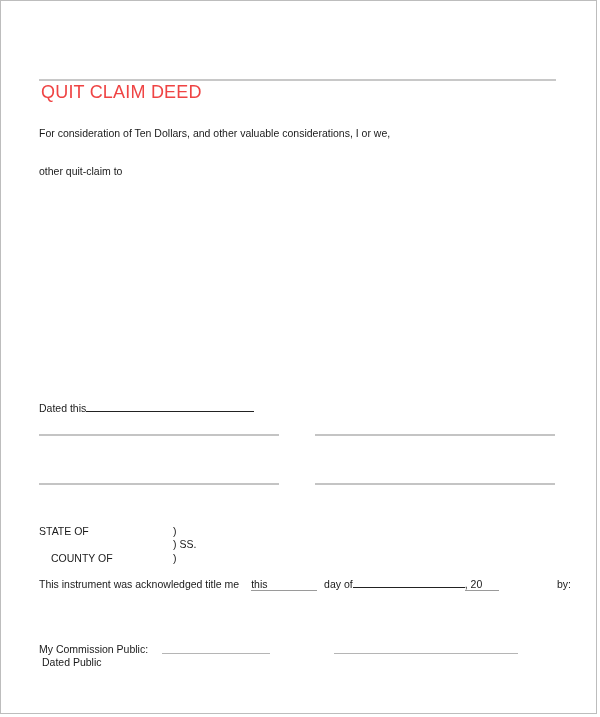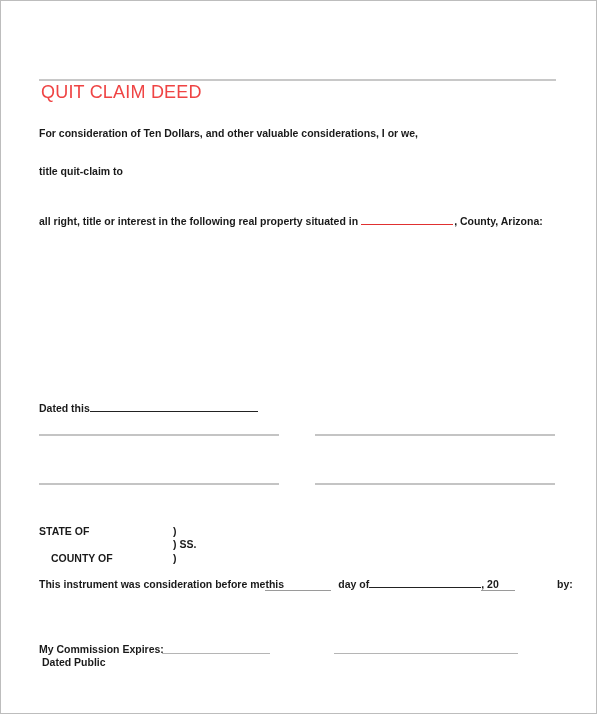--- a/index.html
+++ b/index.html
@@ -37,21 +37,20 @@
       top: 81px;
       text-align: left;
       font-size: 18px;
       letter-spacing: 0.2px;
       color: #ef4444;
       padding-left: 40px;
     }
     .text {
       font-size: 10.5px;
       color: #1a1a1a;
-      font-weight: bold;
     }
     .blank-red {
       display: inline-block;
       width: 92px;
       border-bottom: 1.3px solid #e03030;
       height: 9px;
       vertical-align: baseline;
       margin: 0 1px 0 3px;
     }
     .blank-dark {
@@ -80,45 +79,42 @@
 <body>
 
 <div class="page">
 
   <div class="rule" style="left:38px; top:78px; width:517px;"></div>
 
   <div class="abs title">QUIT CLAIM DEED</div>
 
   <div class="abs text" style="left:38px; top:126px;">For consideration of Ten Dollars, and other valuable considerations, I or we,</div>
 
-  <div class="abs text" style="left:38px; top:164px;">title quit-claim to</div>
+  <div class="abs text" style="left:38px; top:164px;">other quit-claim to</div>
 
-  <div class="abs text" style="left:38px; top:214px;">
-    <span>all right, title or interest in the following real property situated in</span><span class="blank-red"></span><span>, County, Arizona:</span>
-  </div>
 
   <div class="abs text" style="left:38px; top:401px;">
     <span>Dated this</span><span class="blank-dark" style="width:168px;"></span>
   </div>
 
   <div class="sig-line" style="left:38px; top:433px; width:240px;"></div>
   <div class="sig-line" style="left:314px; top:433px; width:240px;"></div>
   <div class="sig-line" style="left:38px; top:482px; width:240px;"></div>
   <div class="sig-line" style="left:314px; top:482px; width:240px;"></div>
 
   <div class="abs text" style="left:38px; top:524px;text-align:center;">STATE OF</div>
   <div class="abs text" style="left:50px; top:551px;">COUNTY OF</div>
   <div class="abs text" style="left:172px; top:524px;">)</div>
   <div class="abs text" style="left:172px; top:537px;">) SS.</div>
   <div class="abs text" style="left:172px; top:551px;">)</div>
 
   <div class="abs text" style="left:38px; top:577px;">
-    <span>This instrument was consideration before me</span><span class="blank-gray-text" style="width:66px; margin-left:0;"><span>this</span></span>
+    <span>This instrument was acknowledged title me</span><span class="blank-gray-text" style="width:66px; margin-left:12px;"><span>this</span></span>
     <span style="margin-left:4px;">day of</span><span class="blank-dark" style="width:112px;"></span><span class="blank-gray-text" style="width:34px;"><span>, 20</span></span>
   </div>
   <div class="abs text" style="left:556px; top:577px;">by:</div>
 
-  <div class="abs text" style="left:38px; top:642px;">My Commission Expires:</div>
+  <div class="abs text" style="left:38px; top:642px;">My Commission Public:</div>
   <div class="thin-line" style="left:161px; top:652px; width:108px;"></div>
   <div class="thin-line" style="left:333px; top:652px; width:184px;"></div>
   <div class="abs text" style="left:41px; top:655px;">Dated Public</div>
 
 </div>
 
 </body></html>

